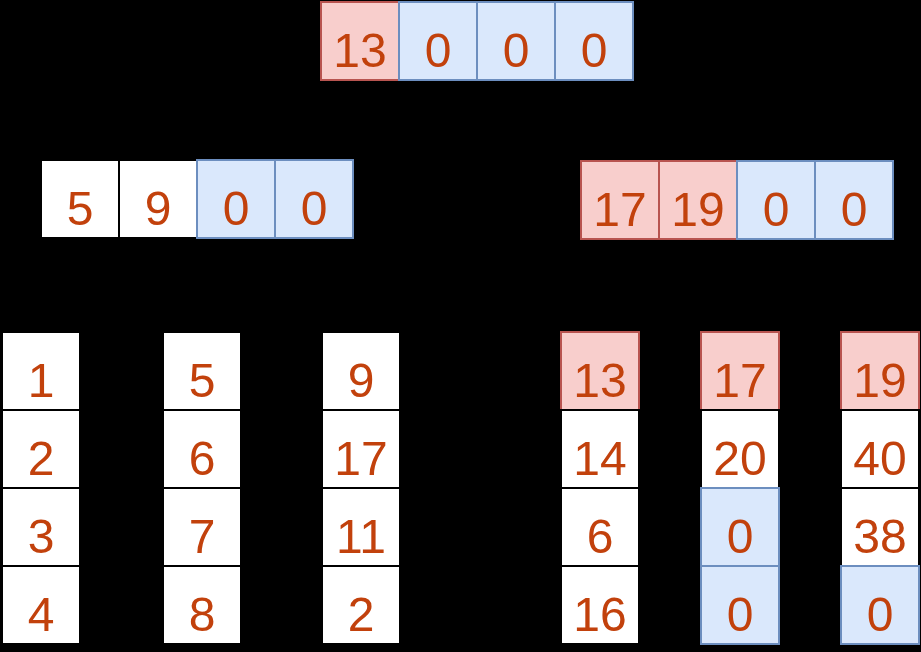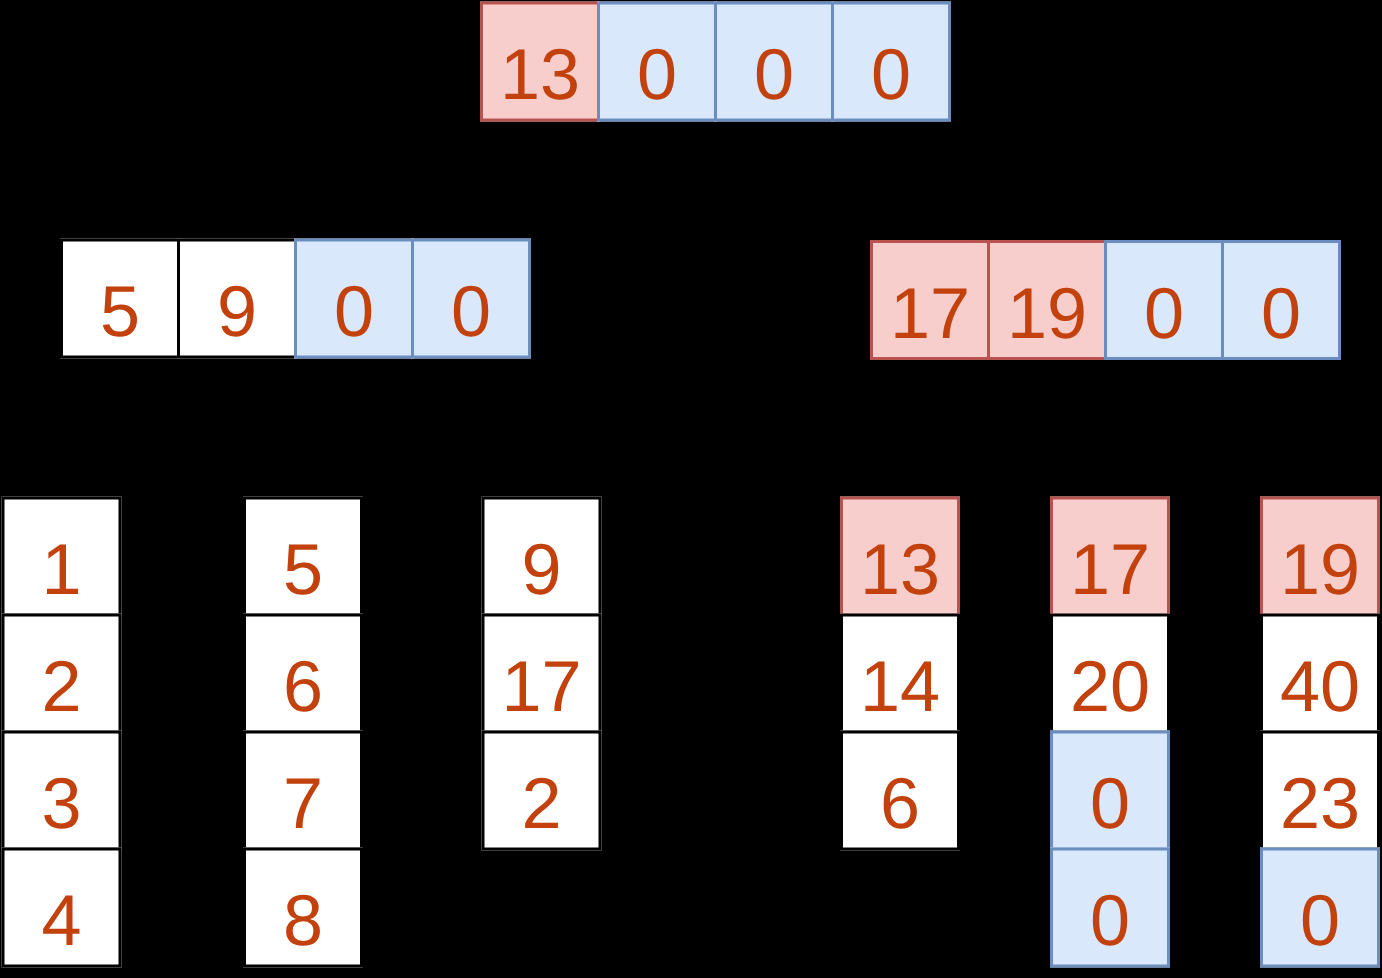--- a/index.html
+++ b/index.html
@@ -79,36 +79,38 @@
   <div class="varray" style="left:162px; top:331px;">
     <div class="cell white">5</div>
     <div class="cell white">6</div>
     <div class="cell white">7</div>
     <div class="cell white">8</div>
   </div>
 
   <div class="varray" style="left:321px; top:331px;">
     <div class="cell white">9</div>
     <div class="cell white">17</div>
+    <div class="cell white">11</div>
     <div class="cell white">2</div>
   </div>
 
   <div class="varray" style="left:560px; top:331px;">
     <div class="cell red">13</div>
     <div class="cell white">14</div>
     <div class="cell white">6</div>
+    <div class="cell white">16</div>
   </div>
 
   <div class="varray" style="left:700px; top:331px;">
     <div class="cell red">17</div>
     <div class="cell white">20</div>
     <div class="cell blue">0</div>
     <div class="cell blue">0</div>
   </div>
 
   <div class="varray" style="left:840px; top:331px;">
     <div class="cell red">19</div>
     <div class="cell white">40</div>
-    <div class="cell white">23</div>
+    <div class="cell white">38</div>
     <div class="cell blue">0</div>
   </div>
 
 </div>
 
 </body></html>

